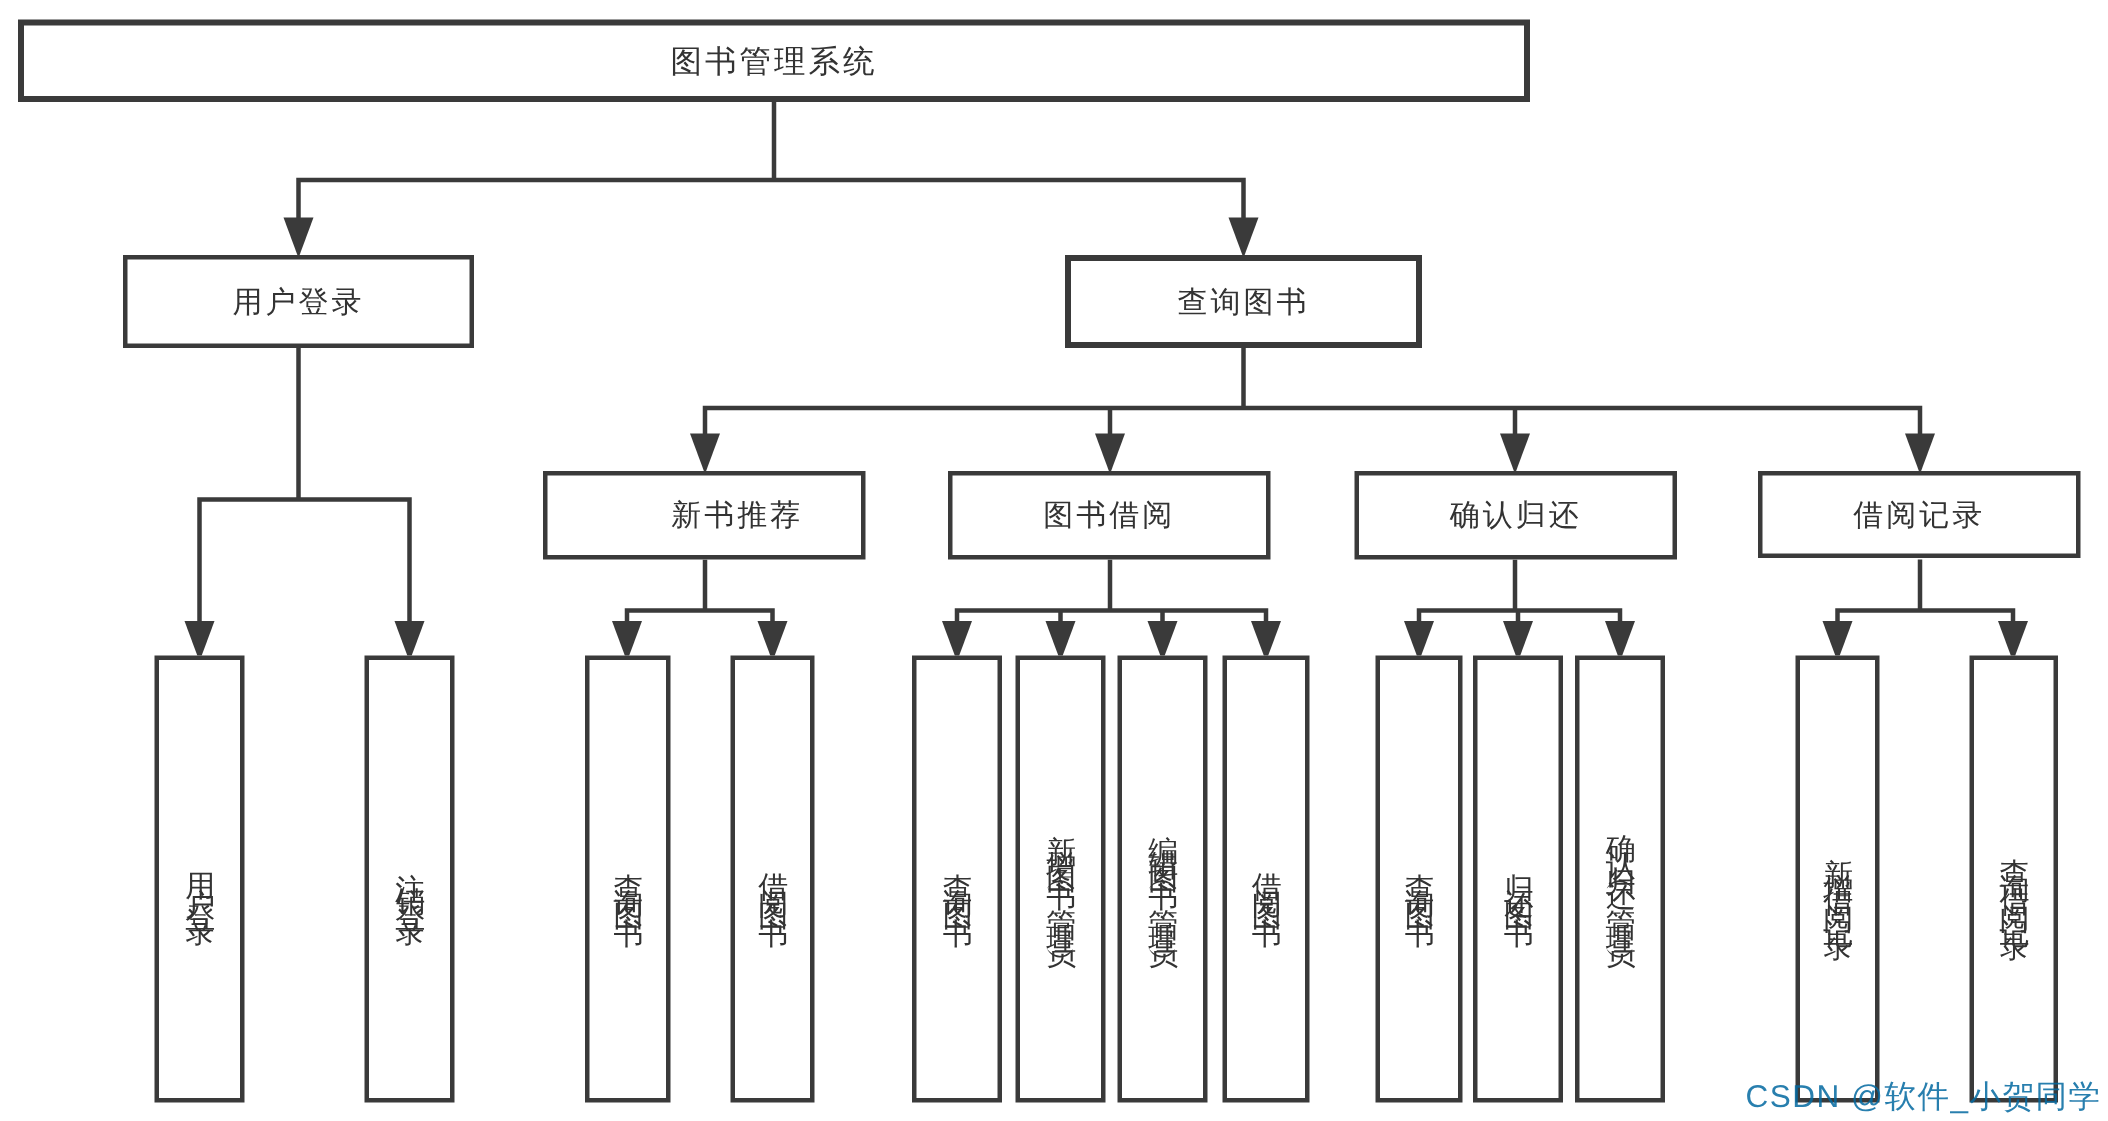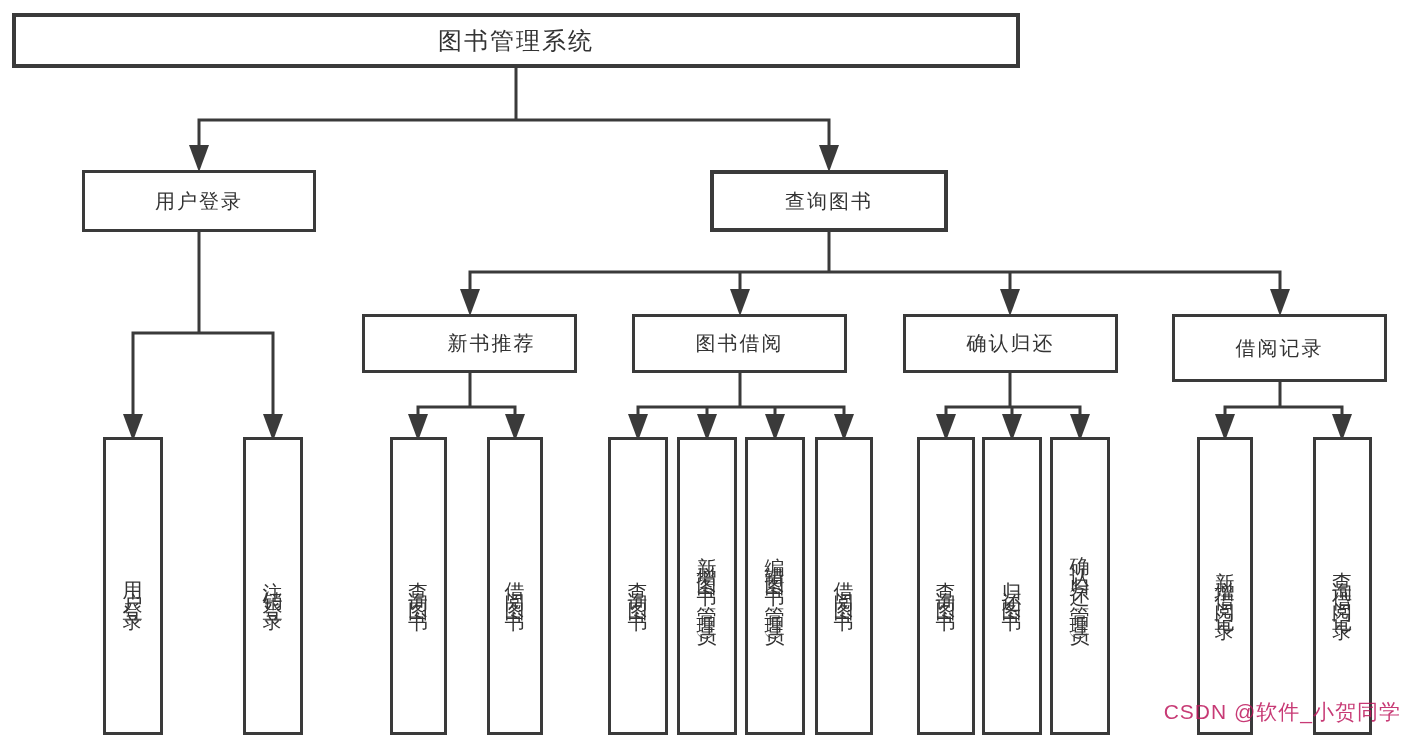--- a/index.html
+++ b/index.html
@@ -26,38 +26,38 @@
     align-items: center;
     justify-content: center;
     text-align: center;
     color: #333333;
   }
   .hnode {
     font-size: 20px;
     letter-spacing: 2px;
   }
   .root-node {
-    font-size: 24px;
+    font-size: 21px;
     border-width: 4px;
   }
   .vnode {
     top: 437px;
     height: 298px;
     font-size: 20px;
     writing-mode: vertical-lr;
     text-orientation: mixed;
     letter-spacing: 10px;
     line-height: 1;
   }
   .watermark {
     position: absolute;
     right: 4px;
-    bottom: 21px;
+    bottom: 2px;
     font-size: 21px;
-    color: #be185d;
+    color: #0369a1;
     opacity: 0.85;
     letter-spacing: 1px;
     white-space: nowrap;
     z-index: 5;
   }
 </style>
 </head>
 <body>
 
 <div class="stage">
@@ -103,21 +103,21 @@
   </svg>
 
   <div class="node hnode root-node" style="left:12px; top:13px; width:1008px; height:55px;">图书管理系统</div>
 
   <div class="node hnode" style="left:82px; top:170px; width:234px; height:62px;">用户登录</div>
   <div class="node hnode" style="left:710px; top:170px; width:238px; height:62px; border-width:4px;">查询图书</div>
 
   <div class="node hnode" style="left:362px; top:314px; width:215px; height:59px;padding-left:44px;">新书推荐</div>
   <div class="node hnode" style="left:632px; top:314px; width:215px; height:59px;">图书借阅</div>
   <div class="node hnode" style="left:903px; top:314px; width:215px; height:59px;">确认归还</div>
-  <div class="node hnode" style="left:1172px; top:314px; width:215px; height:68px;">借阅记录</div>
+  <div class="node hnode" style="left:1172px; top:314px; width:215px; height:58px;">借阅记录</div>
 
   <div class="node vnode" style="left:103px; width:60px;">用户登录</div>
   <div class="node vnode" style="left:243px; width:60px;">注销登录</div>
 
   <div class="node vnode" style="left:390px; width:57px;">查询图书</div>
   <div class="node vnode" style="left:487px; width:56px;">借阅图书</div>
 
   <div class="node vnode" style="left:608px; width:60px;">查询图书</div>
   <div class="node vnode" style="left:677px; width:60px;">新增图书（管理员）</div>
   <div class="node vnode" style="left:745px; width:60px;">编辑图书（管理员）</div>

